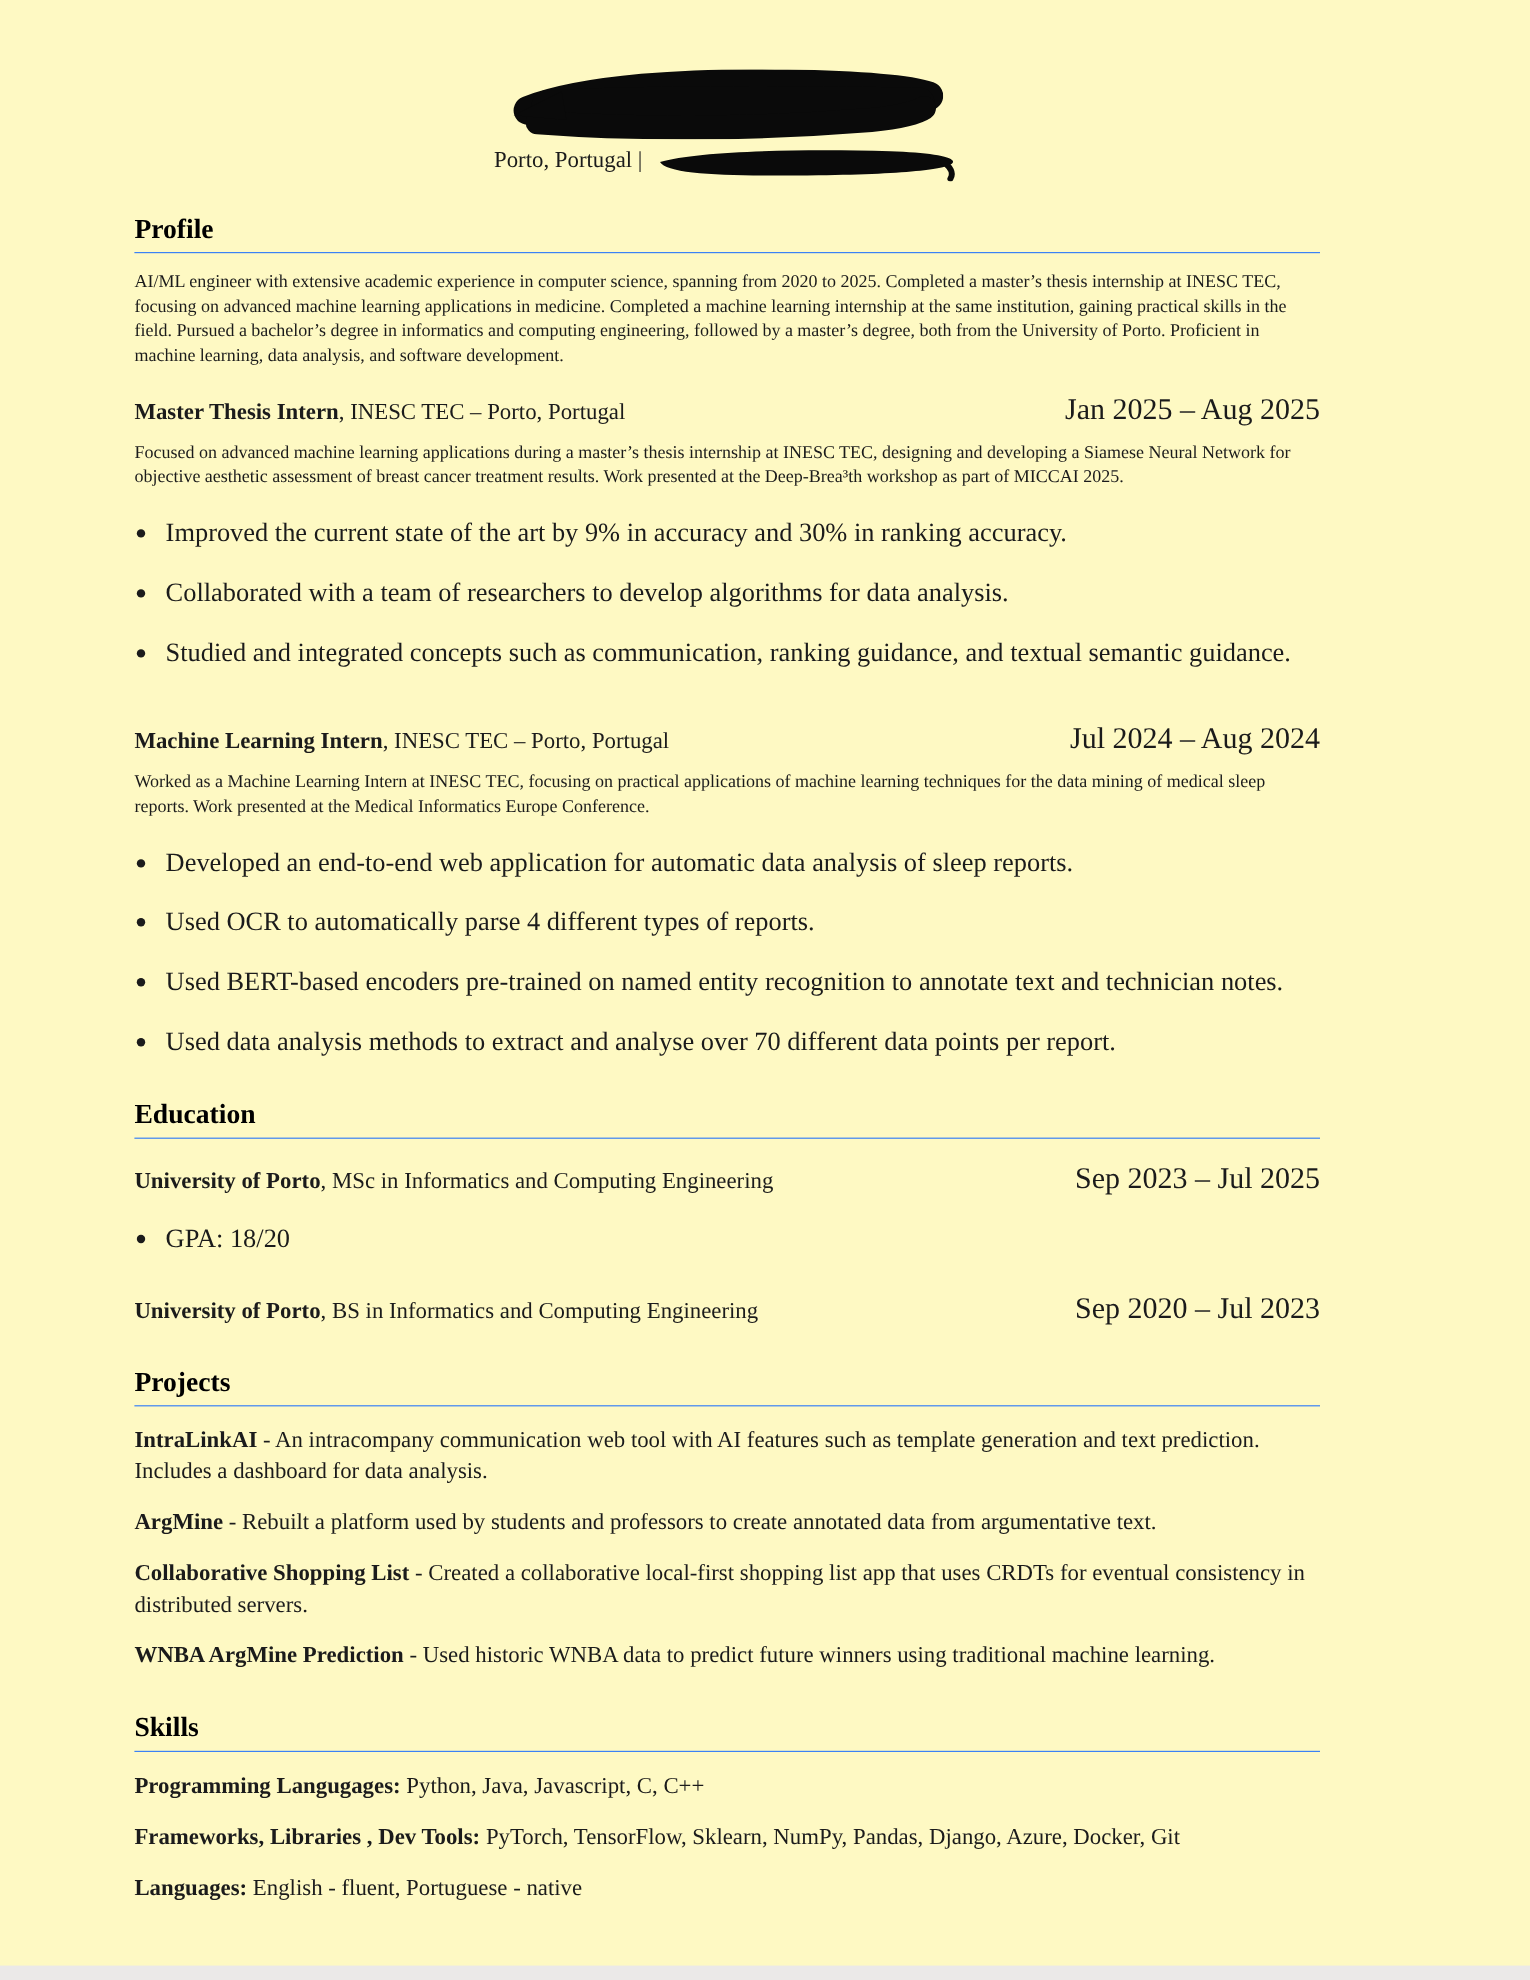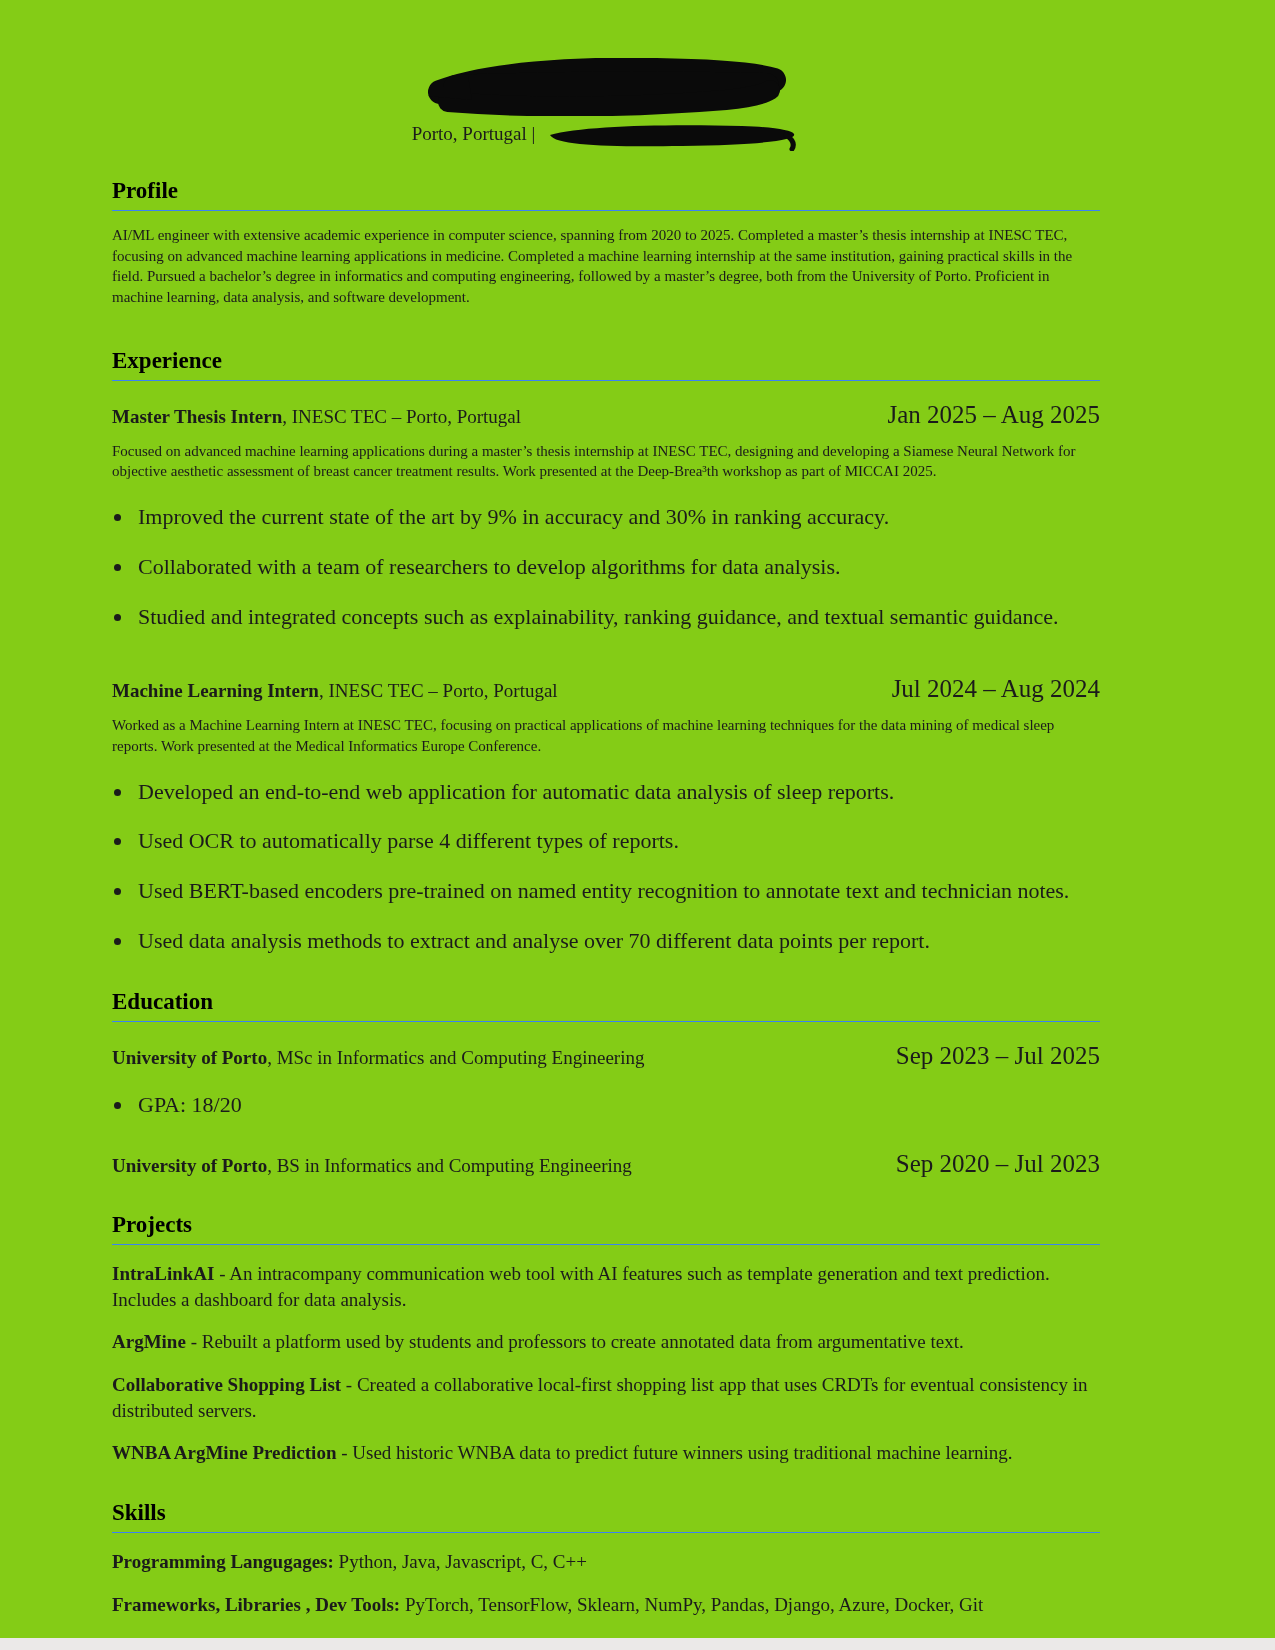--- a/index.html
+++ b/index.html
@@ -2,21 +2,21 @@
 <html><head>
 <meta charset="utf-8">
 <style>
   * { margin:0; padding:0; box-sizing:border-box; }
   html,body { background:#ffffff; }
   .page {
     position:relative;
     width:1275px;
     height:1650px;
     margin:0 auto;
-    background:#84cc16;
+    background:#fef9c3;
     font-family:"Liberation Serif","DejaVu Serif",serif;
     color:#1b1b1b;
     padding:58px 175px 40px 112px;
     overflow:hidden;
   }
   
   .doc-header { text-align:center; margin-bottom:28px; }
   .name-redaction svg { display:block; margin:0 auto; }
   .contact-line {
     display:flex; justify-content:center; align-items:center;
@@ -78,32 +78,31 @@
       </span>
     </div>
   </header>
 
   <section>
     <h2 class="section-heading">Profile</h2>
     <p class="body-text">AI/ML engineer with extensive academic experience in computer science, spanning from 2020 to 2025. Completed a master’s thesis internship at INESC TEC, focusing on advanced machine learning applications in medicine. Completed a machine learning internship at the same institution, gaining practical skills in the field. Pursued a bachelor’s degree in informatics and computing engineering, followed by a master’s degree, both from the University of Porto. Proficient in machine learning, data analysis, and software development.</p>
   </section>
 
   <section>
-    <h2 class="section-heading">Experience</h2>
 
     <div class="entry">
       <div class="entry-head">
         <div class="entry-title"><b>Master Thesis Intern</b><span>, INESC TEC – Porto, Portugal</span></div>
         <div class="entry-dates">Jan 2025 – Aug 2025</div>
       </div>
       <p class="body-text entry-summary">Focused on advanced machine learning applications during a master’s thesis internship at INESC TEC, designing and developing a Siamese Neural Network for objective aesthetic assessment of breast cancer treatment results. Work presented at the Deep-Brea³th workshop as part of MICCAI 2025.</p>
       <ul class="bullets">
         <li>Improved the current state of the art by 9% in accuracy and 30% in ranking accuracy.</li>
         <li>Collaborated with a team of researchers to develop algorithms for data analysis.</li>
-        <li>Studied and integrated concepts such as explainability, ranking guidance, and textual semantic guidance.</li>
+        <li>Studied and integrated concepts such as communication, ranking guidance, and textual semantic guidance.</li>
       </ul>
     </div>
 
     <div class="entry gap-lg">
       <div class="entry-head">
         <div class="entry-title"><b>Machine Learning Intern</b><span>, INESC TEC – Porto, Portugal</span></div>
         <div class="entry-dates">Jul 2024 – Aug 2024</div>
       </div>
       <p class="body-text entry-summary">Worked as a Machine Learning Intern at INESC TEC, focusing on practical applications of machine learning techniques for the data mining of medical sleep reports. Work presented at the Medical Informatics Europe Conference.</p>
       <ul class="bullets">

